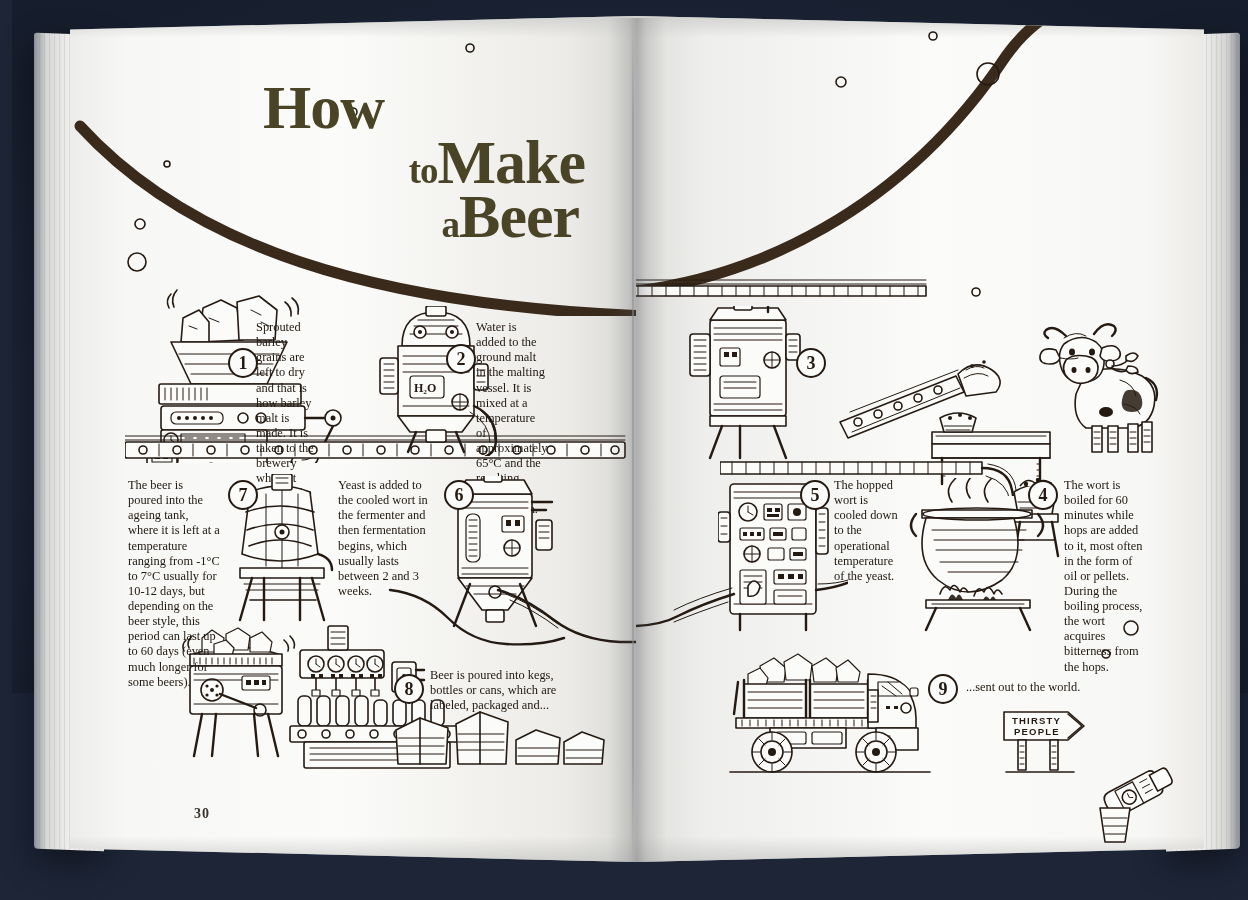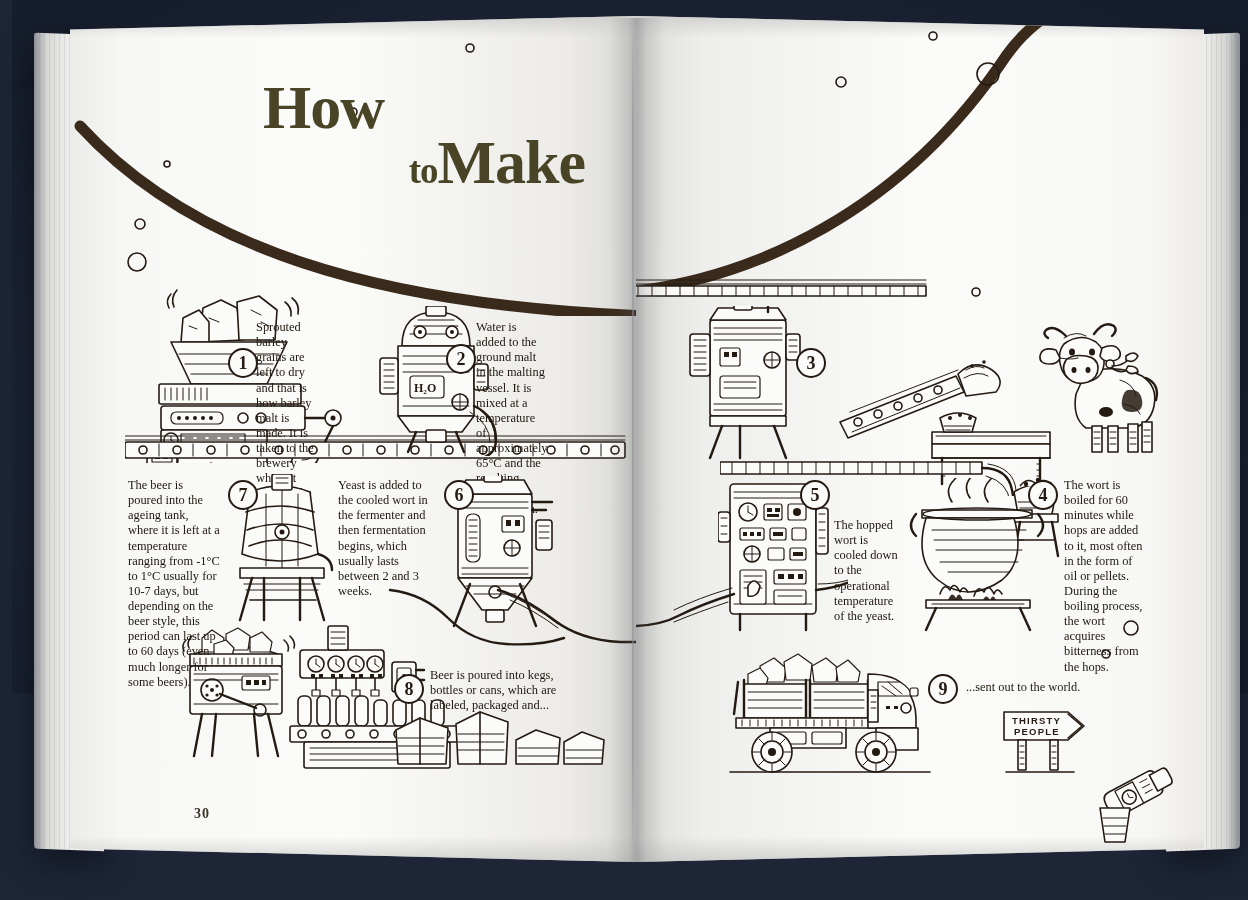--- a/index.html
+++ b/index.html
@@ -159,20 +159,21 @@
       <circle cx="70" cy="208" r="5" class="s" stroke-width="1.7"></circle>
       <circle cx="97" cy="148" r="3" class="s" stroke-width="1.5"></circle>
       <circle cx="400" cy="32" r="4" class="s" stroke-width="1.5"></circle>
       <circle cx="67" cy="246" r="9" class="s" stroke-width="1.8"></circle>
       <circle cx="283" cy="96" r="4" class="s" stroke-width="1.5"></circle>
     </svg>
 
     <div id="title-block">
       <span class="l1">How</span>
       <span class="l2"><span class="sm">to</span><span>Make</span></span>
+      <span class="l3"><span class="sm">a</span><span>Beer</span></span>
     </div>
 
     <svg class="art" style="left:55px; top:272px;" width="230" height="175">
 
       <path class="w" d="M78 20 L96 12 L112 20 L118 52 L74 54 Z"></path>
       <path class="w" d="M112 14 L134 8 L152 22 L150 52 L114 52 Z"></path>
       <path class="w" d="M58 30 L74 22 L84 34 L84 54 L56 54 Z"></path>
       <path class="sh" d="M84 30 l10 4 M126 22 l10 5 M64 38 l8 3 M136 34 l8 4"></path>
       <path class="s" d="M46 6 q-6 6 -2 14 M52 2 q-7 8 -3 17"></path>
       <path class="s" d="M160 14 q7 5 6 14 M167 10 q8 6 6 16"></path>
@@ -417,21 +418,21 @@
       <path class="w" d="M126 34 l20 -10 l24 8 l-2 26 l-42 0z"></path>
       <path class="sh" d="M128 42 h40 M128 50 h40"></path>
       <path class="w" d="M174 36 l18 -10 l22 8 l-2 24 l-38 0z"></path>
       <path class="sh" d="M176 44 h36 M176 52 h36"></path>
     </svg>
 
     <div class="stepnum" style="left:158px; top:464px;">
       <span>7</span>
     </div>
     <div class="note" style="left:58px; top:462px; width:92px;">
-      <span>The beer is poured into the ageing tank, where it is left at a temperature ranging from -1°C to 1°C usually for 10-7 days, but depending on the beer style, this period can last up to 60 days (even much longer for some beers).</span>
+      <span>The beer is poured into the ageing tank, where it is left at a temperature ranging from -1°C to 7°C usually for 10-12 days, but depending on the beer style, this period can last up to 60 days (even much longer for some beers).</span>
     </div>
 
     <div class="stepnum" style="left:374px; top:464px;">
       <span>6</span>
     </div>
     <div class="note" style="left:268px; top:462px; width:96px;">
       <span>Yeast is added to the cooled wort in the fermenter and then fermentation begins, which usually lasts between 2 and 3 weeks.</span>
     </div>
 
     <div class="stepnum" style="left:324px; top:658px;">
@@ -726,21 +727,21 @@
     <div class="stepnum" style="left:392px; top:464px;">
       <span>4</span>
     </div>
     <div class="note" style="left:428px; top:462px; width:82px;">
       <span>The wort is boiled for 60 minutes while hops are added to it, most often in the form of oil or pellets. During the boiling process, the wort acquires bitterness from the hops.</span>
     </div>
 
     <div class="stepnum" style="left:164px; top:464px;">
       <span>5</span>
     </div>
-    <div class="note" style="left:198px; top:462px; width:68px;margin-top:40px;">
+    <div class="note" style="left:198px; top:462px; width:68px;">
       <span>The hopped wort is cooled down to the operational temperature of the yeast.</span>
     </div>
 
     <div class="stepnum" style="left:292px; top:658px;">
       <span>9</span>
     </div>
     <div class="note" style="left:330px; top:664px; width:160px;">
       <span>...sent out to the world.</span>
     </div>
   </div>

